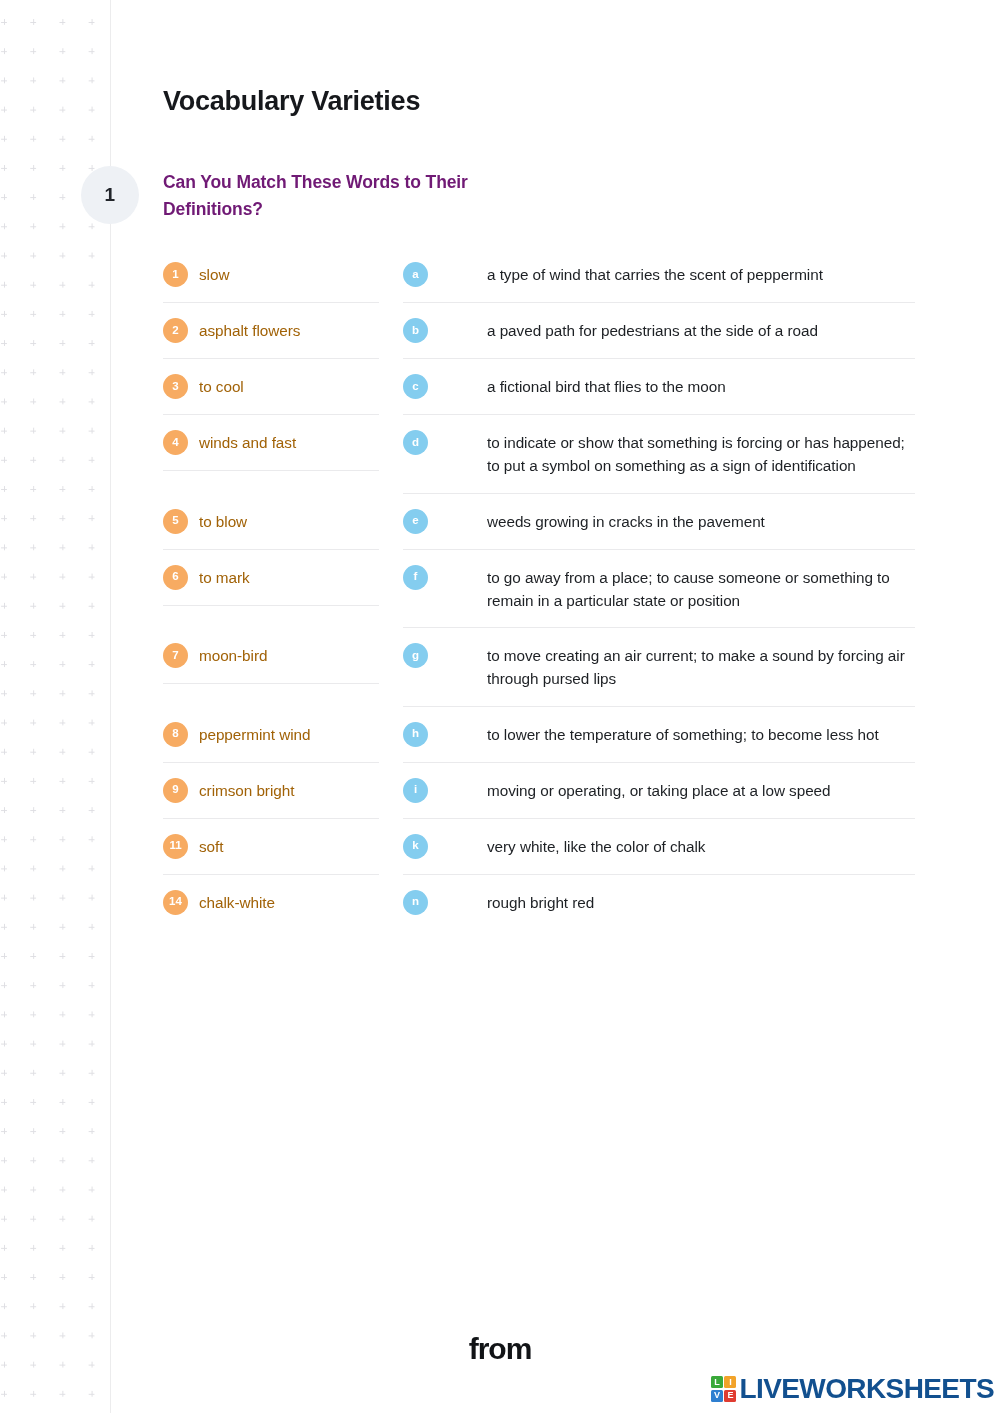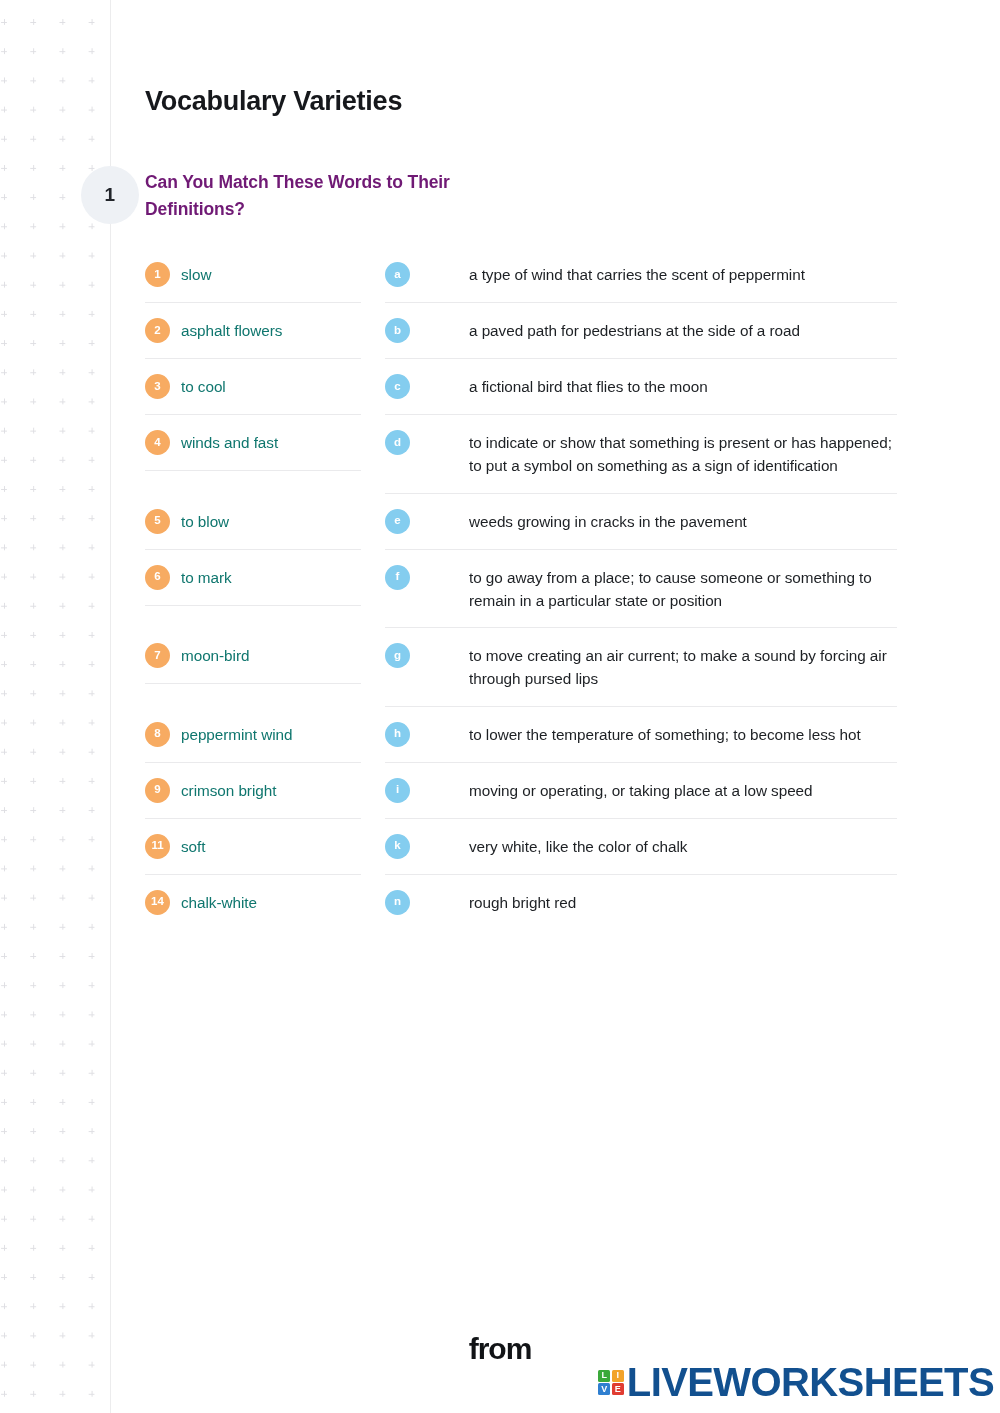--- a/index.html
+++ b/index.html
@@ -69,21 +69,21 @@
     justify-content: center;
     font-size: 19px;
     font-weight: 700;
     color: #22252a;
     letter-spacing: .2px;
   }
 
   
   .content {
     position: absolute;
-    left: 145px;
+    left: 163px;
     top: 0;
     width: 752px;
   }
 
   .worksheet-title {
     margin: 0;
     padding-top: 86px;
     font-size: 27px;
     font-weight: 700;
     color: #16181c;
@@ -147,21 +147,21 @@
     line-height: 1;
     margin-top: 1px;
     letter-spacing: 0;
   }
   .badge-num { background: #f7ab62; }
   .badge-let { background: #84cdef; }
 
   .term, .definition {
     font-size: 15.3px;
     line-height: 1.52;
-    color: #0f766e;
+    color: #a16207;
     letter-spacing: -.05px;
     padding-top: 2px;
   }
   .definition { color: #1d2024; margin-left: 48px; }
 
   
   .twee-logo {
     position: absolute;
     left: 0;
     right: 0;
@@ -195,21 +195,21 @@
     font-weight: 700;
     color: #ffffff;
     border-radius: 1.5px;
     line-height: 1;
   }
   .lws-b1 { background: #3aa93a; }
   .lws-b2 { background: #f2a32a; }
   .lws-b3 { background: #2f7fd0; }
   .lws-b4 { background: #e03c31; }
   .lws-word {
-    font-size: 40px;
+    font-size: 28px;
     font-weight: 700;
     color: #12508f;
     letter-spacing: -.6px;
   }
 </style>
 </head>
 <body>
 
 <div class="page">
 
@@ -280,21 +280,21 @@
             <td class="cell-left">
               <div class="cell-inner">
                 <span class="badge badge-num">4</span>
                 <span class="term">winds and fast</span>
               </div>
             </td>
             <td class="cell-gap"></td>
             <td class="cell-right">
               <div class="cell-inner">
                 <span class="badge badge-let">d</span>
-                <span class="definition">to indicate or show that something is present or has happened; to put a symbol on something as a sign of identification</span>
+                <span class="definition">to indicate or show that something is forcing or has happened; to put a symbol on something as a sign of identification</span>
               </div>
             </td>
           </tr>
           <tr class="row-line">
             <td class="cell-left">
               <div class="cell-inner">
                 <span class="badge badge-num">5</span>
                 <span class="term">to blow</span>
               </div>
             </td>

